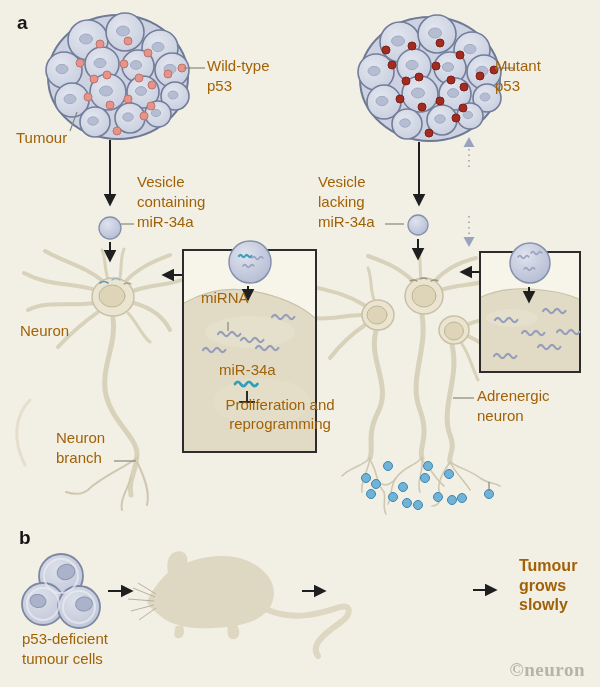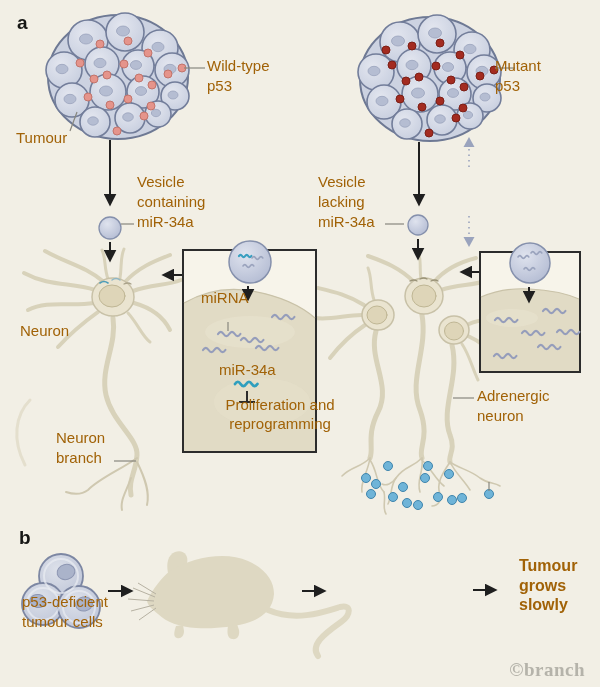--- a/index.html
+++ b/index.html
@@ -351,19 +351,19 @@
   <div class="lbl center" style="left:184px;top:395px;width:128px;line-height:19px;margin-left:32px;">Proliferation and
 reprogramming</div>
   <div class="lbl" style="left:495px;top:56px;">Mutant
 p53</div>
   <div class="lbl" style="left:318px;top:172px;">Vesicle
 lacking
 miR-34a</div>
   <div class="lbl" style="left:477px;top:386px;">Adrenergic
 neuron</div>
   <div class="lbl panel-letter" style="left:19px;top:528px;">b</div>
-  <div class="lbl" style="left:22px;top:592px;">p53-deficient
+  <div class="lbl" style="left:22px;top:629px;">p53-deficient
 tumour cells</div>
   <div class="lbl bold-label" style="left:519px;top:556px;">Tumour
 grows
 slowly</div>
-  <div class="lbl watermark" style="left:505px;top:660px;width:80px;text-align:right;white-space:nowrap;">©branch</div>
+  <div class="lbl watermark" style="left:505px;top:660px;width:80px;text-align:right;white-space:nowrap;">©neuron</div>
 </div>
 
 </body></html>

